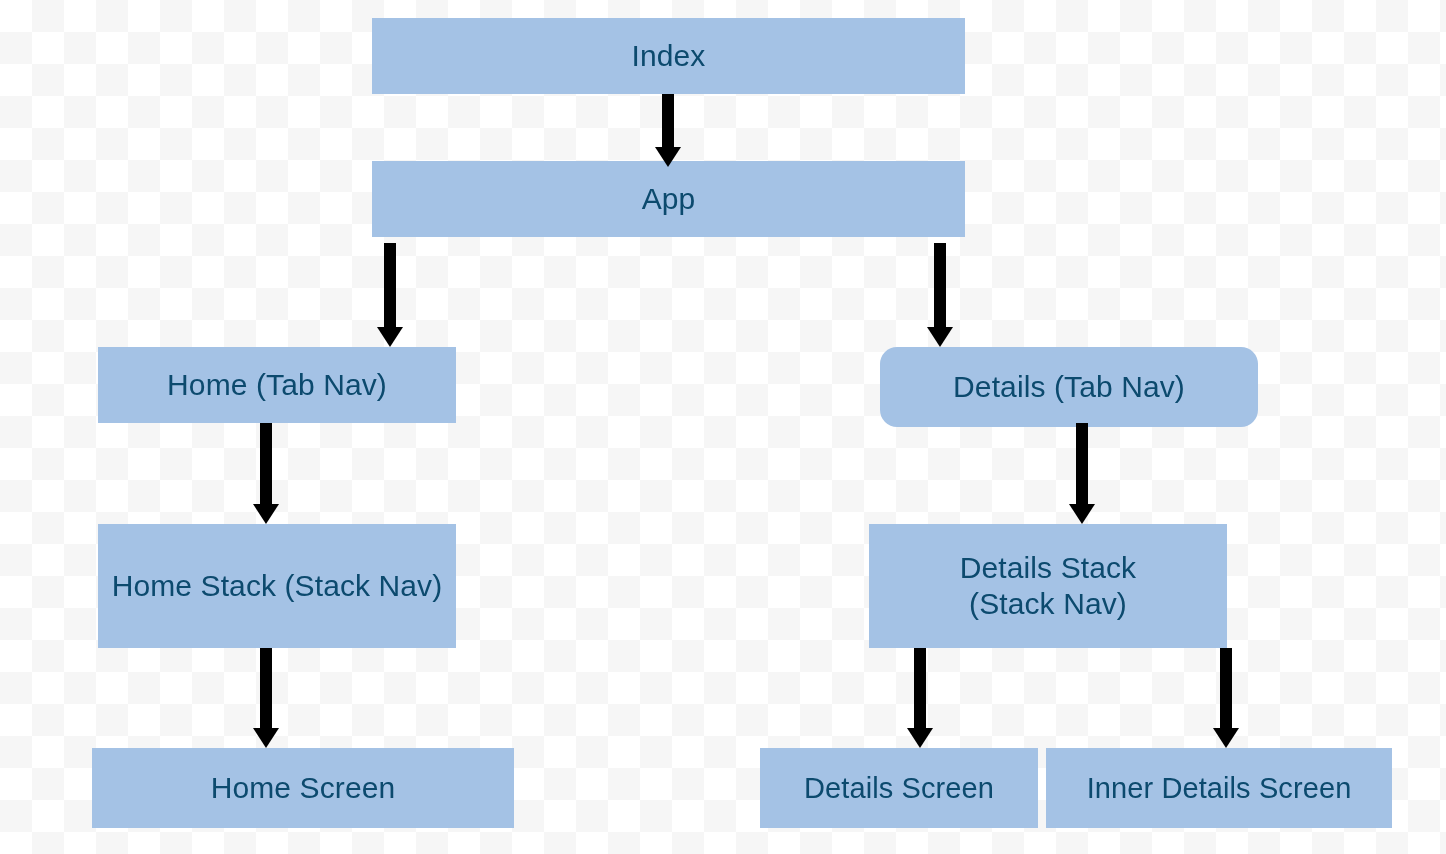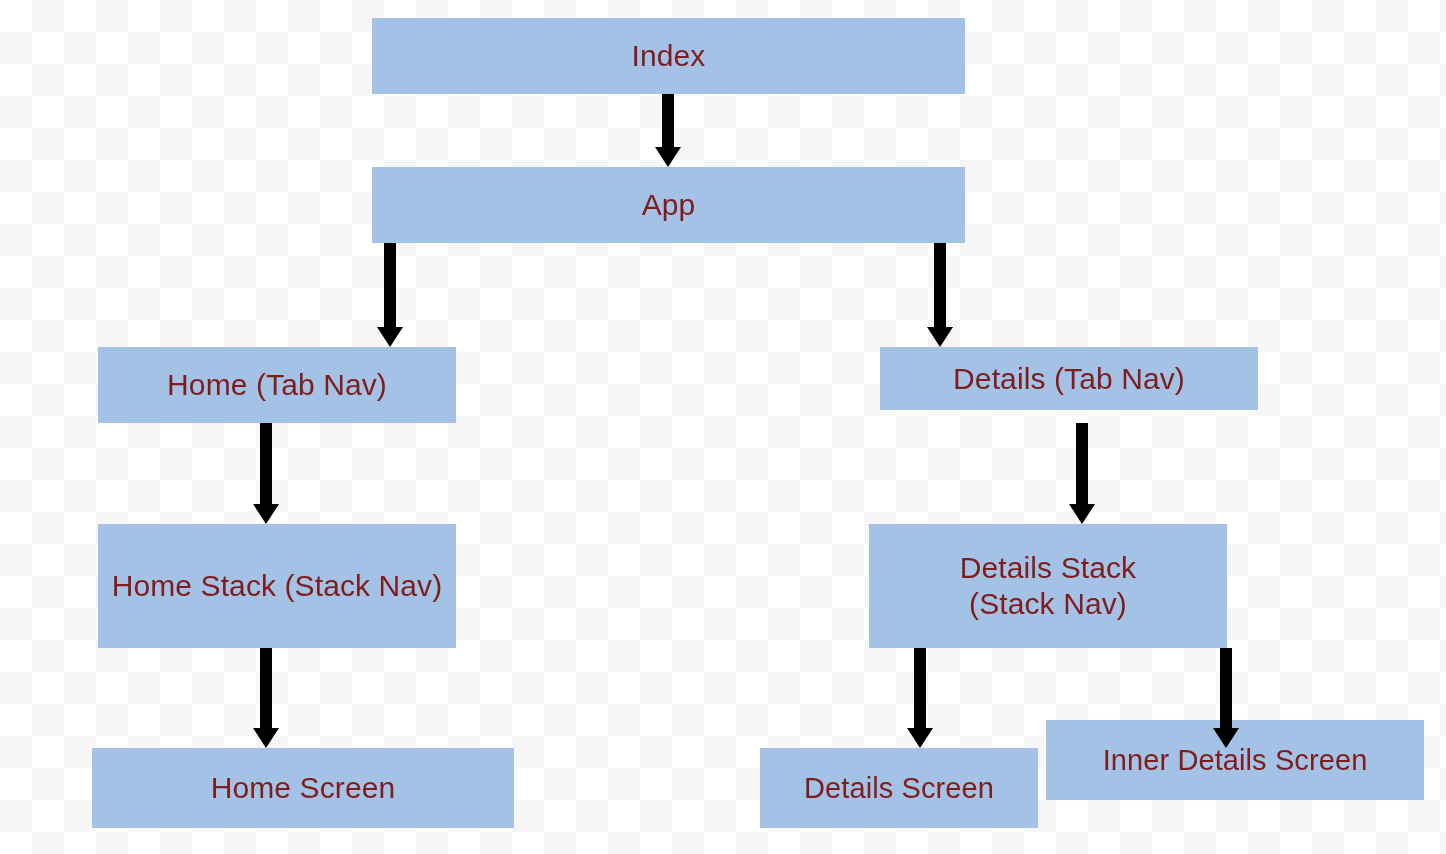--- a/index.html
+++ b/index.html
@@ -26,21 +26,21 @@
     height: 854px;
   }
   .node {
     position: absolute;
     box-sizing: border-box;
     display: flex;
     align-items: center;
     justify-content: center;
     text-align: center;
     background: #a4c2e5;
-    color: #7f1d1d;
+    color: #0c4a6e;
     font-size: 30px;
     line-height: 1.2;
     letter-spacing: 0.1px;
     padding: 2px 8px;
     white-space: pre-line;
   }
   .node.small { font-size: 29px; }
   .arrow {
     position: absolute;
     
@@ -65,36 +65,36 @@
     border-top: 20px solid #000000;
   }
 </style>
 </head>
 <body>
 
 <div id="diagram">
 
   <div class="node" style="left:372px; top:18px; width:593px; height:76px;">Index</div>
 
-  <div class="node" style="left:372px; top:167px; width:593px; height:76px;">App</div>
+  <div class="node" style="left:372px; top:161px; width:593px; height:76px;">App</div>
 
   <div class="node" style="left:98px; top:347px; width:358px; height:76px;text-align:right;">Home (Tab Nav)</div>
 
-  <div class="node" style="left:880px; top:347px; width:378px; height:63px;">Details (Tab Nav)</div>
+  <div class="node" style="left:880px; top:347px; width:378px; height:80px;border-radius:17px;">Details (Tab Nav)</div>
 
   <div class="node" style="left:98px; top:524px; width:358px; height:124px;text-align:right;">Home Stack (Stack Nav)</div>
 
   <div class="node" style="left:869px; top:524px; width:358px; height:124px;">Details Stack
 (Stack Nav)</div>
 
   <div class="node" style="left:92px; top:748px; width:422px; height:80px;">Home Screen</div>
 
   <div class="node small" style="left:732px; top:748px; width:278px; height:80px;margin-left:28px;">Details Screen</div>
 
-  <div class="node small" style="left:1046px; top:720px; width:378px; height:80px;">Inner Details Screen</div>
+  <div class="node small" style="left:1046px; top:748px; width:346px; height:80px;">Inner Details Screen</div>
 
   <div class="arrow" style="left:642px; top:94px; width:52px; height:73px;">
     <div class="shaft" style="height:53px;"></div>
     <div class="head"></div>
   </div>
 
   <div class="arrow" style="left:364px; top:243px; width:52px; height:104px;">
     <div class="shaft" style="height:84px;"></div>
     <div class="head"></div>
   </div>

